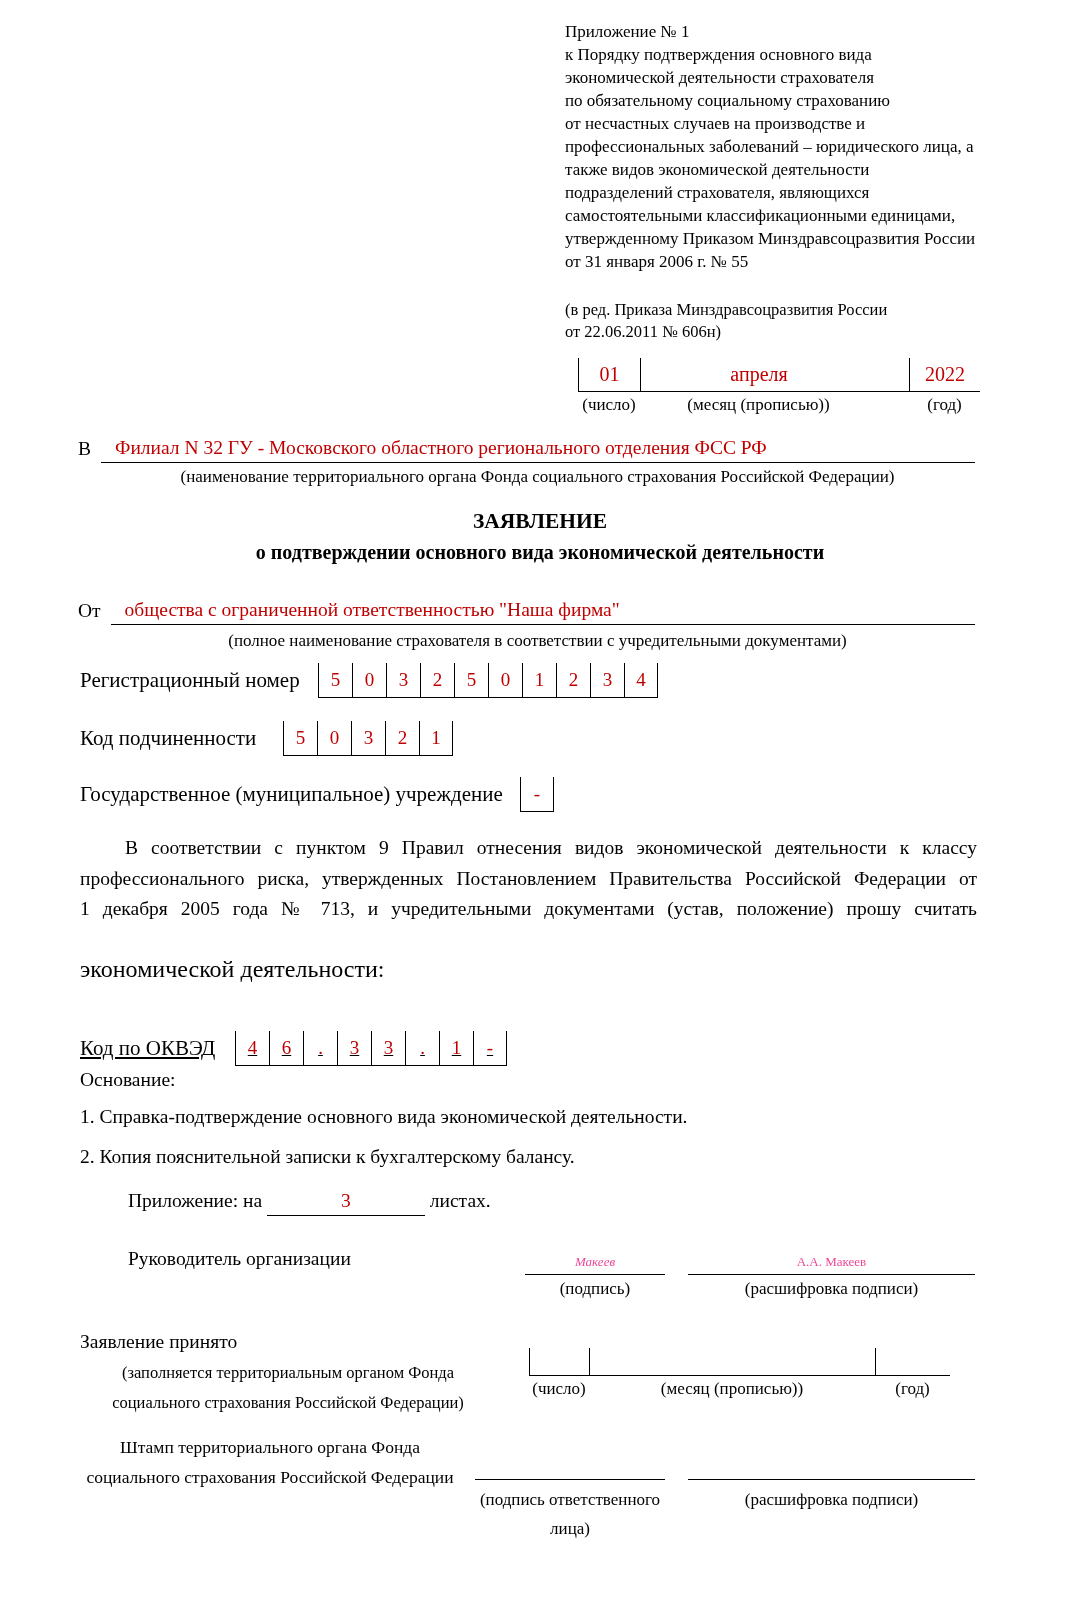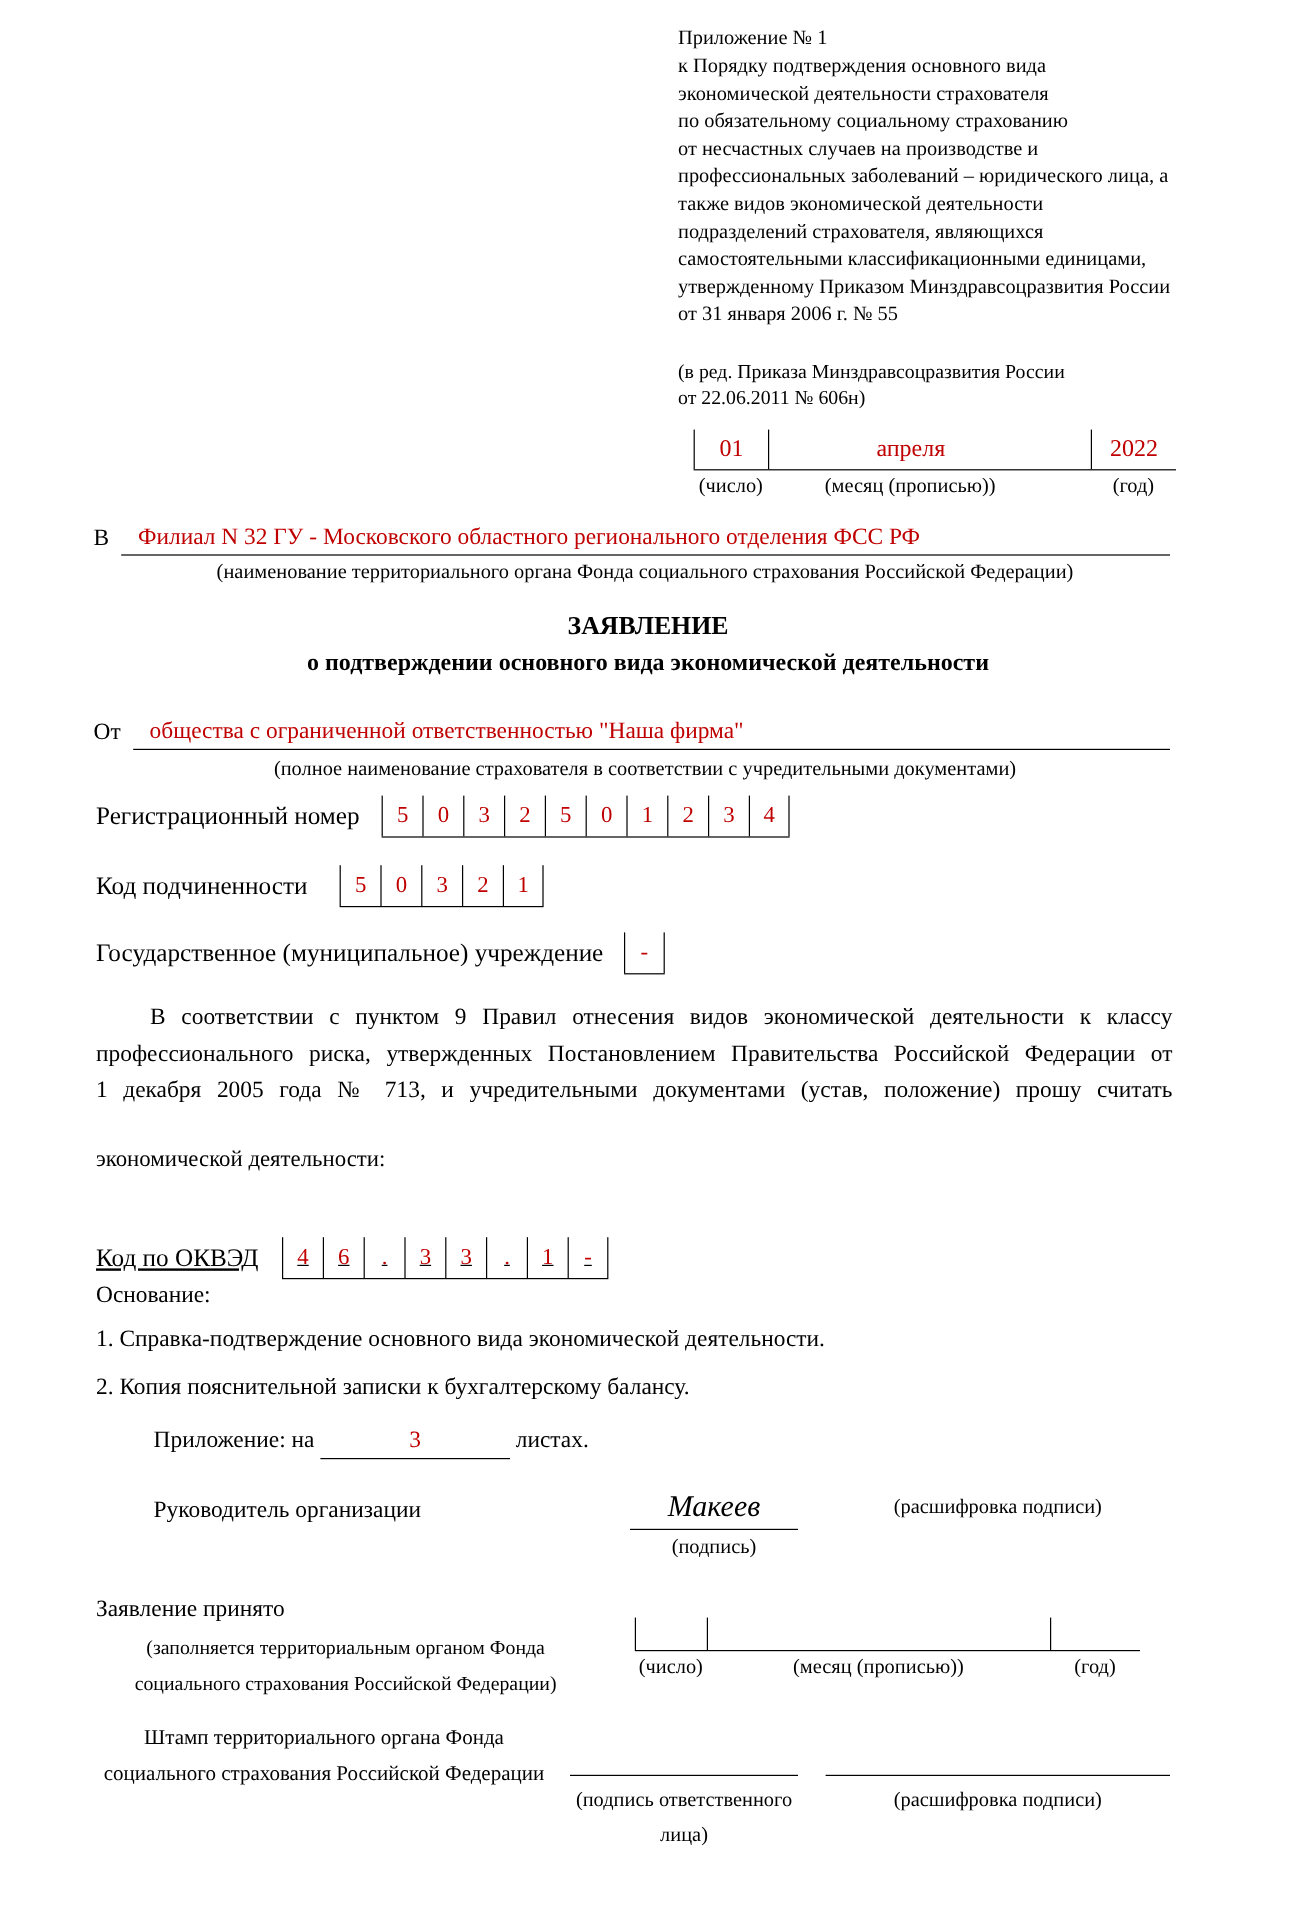--- a/index.html
+++ b/index.html
@@ -58,42 +58,42 @@
 
   
   .paragraph {
     left:80px; top:833px; width:897px;
     font-size:19.5px; line-height:30.5px;
     text-align:justify; text-align-last:justify;
     text-indent:45px; white-space:pre-line;
   }
   .year-line { left:80px; top:925px; width:897px; font-size:19.5px; }
   .year-value { display:inline-block; margin-left:24px; margin-right:86px; color:#c00000; text-align:center; min-width:46px; }
-  .activity-label { left:80px; top:956px; font-size:19px; }
+  .activity-label { left:80px; top:956px; font-size:24px; }
   .activity-value { left:80px; top:981px; width:897px; font-size:19.5px; color:#c00000; border-bottom:1.5px solid #000; padding-bottom:5px; }
 
   .grounds-label { left:80px; top:1069px; font-size:19.5px; }
   .ground-1 { left:80px; top:1106px; font-size:19.5px; }
   .ground-2 { left:80px; top:1146px; font-size:19.5px; }
 
   .attach-row { left:128px; top:1190px; font-size:19.5px; }
   .sheets-value {
     display:inline-block; width:158px; text-align:center;
     color:#c00000; border-bottom:1.5px solid #000; padding-bottom:3px;
   }
 
   
   .head-label { left:128px; top:1248px; font-size:19.5px; }
   .sigcol { text-align:center; }
   .sig1 { left:525px; top:1242px; width:140px; }
   .sig2 { left:688px; top:1242px; width:287px; }
   .sig-value {
     height:33px; border-bottom:1.5px solid #000;
     display:flex; align-items:flex-end; justify-content:center;
-    padding-bottom:4px; font-size:25px; color:#000000;
+    padding-bottom:4px; font-size:13px; color:#ec4899;
   }
   .sig1 .sig-value { font-style:italic; }
   .sig-cap { margin-top:4px; font-size:17px; text-align:center; }
 
   
   .accept-label { left:80px; top:1331px; font-size:19.5px; }
   .accept-caption { left:88px; top:1358px; width:400px; text-align:center; font-size:16.5px; line-height:30px; white-space:pre-line; }
   .date-block.accept { left:529px; top:1348px; }
   .date-block.accept .cell { height:27px; }
   .ac-day { width:60px; } .ac-month { width:286px; } .ac-year { width:75px; }
@@ -214,20 +214,21 @@
     <span class="sheets-value">3</span>
     <span>листах.</span>
   </div>
 
   <div class="abs head-label">Руководитель организации</div>
   <div class="abs sigcol sig1">
     <div class="sig-value">Макеев</div>
     <div class="sig-cap">(подпись)</div>
   </div>
   <div class="abs sigcol sig2">
+    <div class="sig-value">А.А. Макеев</div>
     <div class="sig-cap">(расшифровка подписи)</div>
   </div>
 
   <div class="abs accept-label">Заявление принято</div>
   <div class="abs accept-caption">(заполняется территориальным органом Фонда
 социального страхования Российской Федерации)</div>
   <div class="abs date-block accept">
     <div class="date-row">
       <div class="cell ac-day"></div>
       <div class="cell ac-month"></div>

